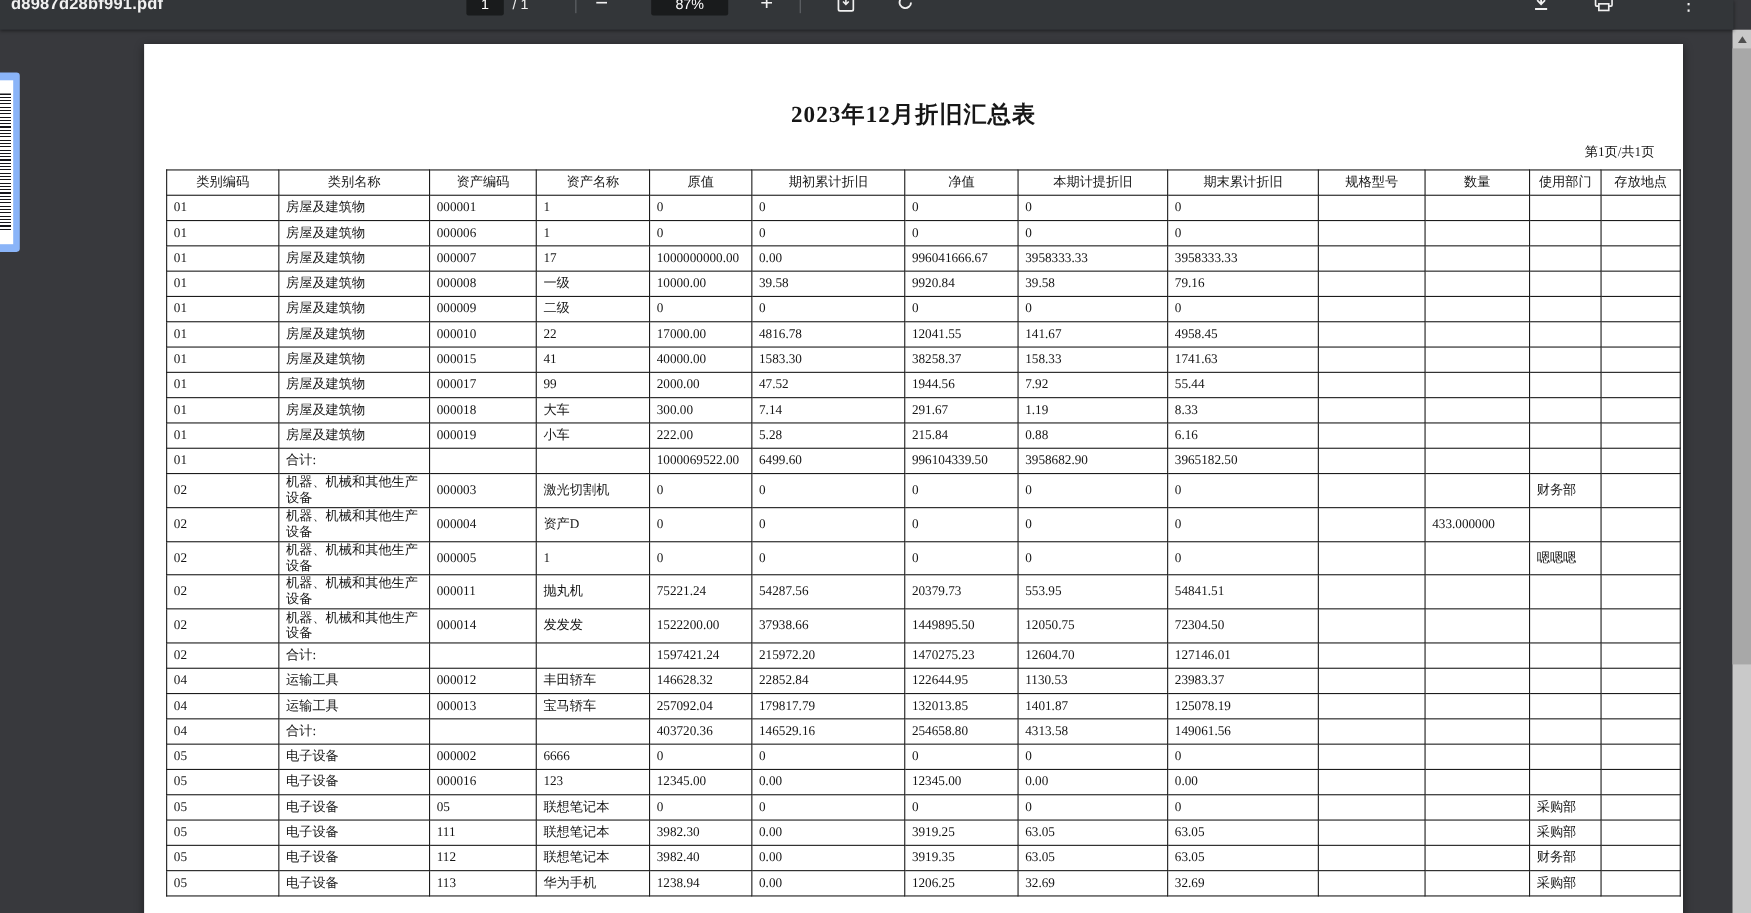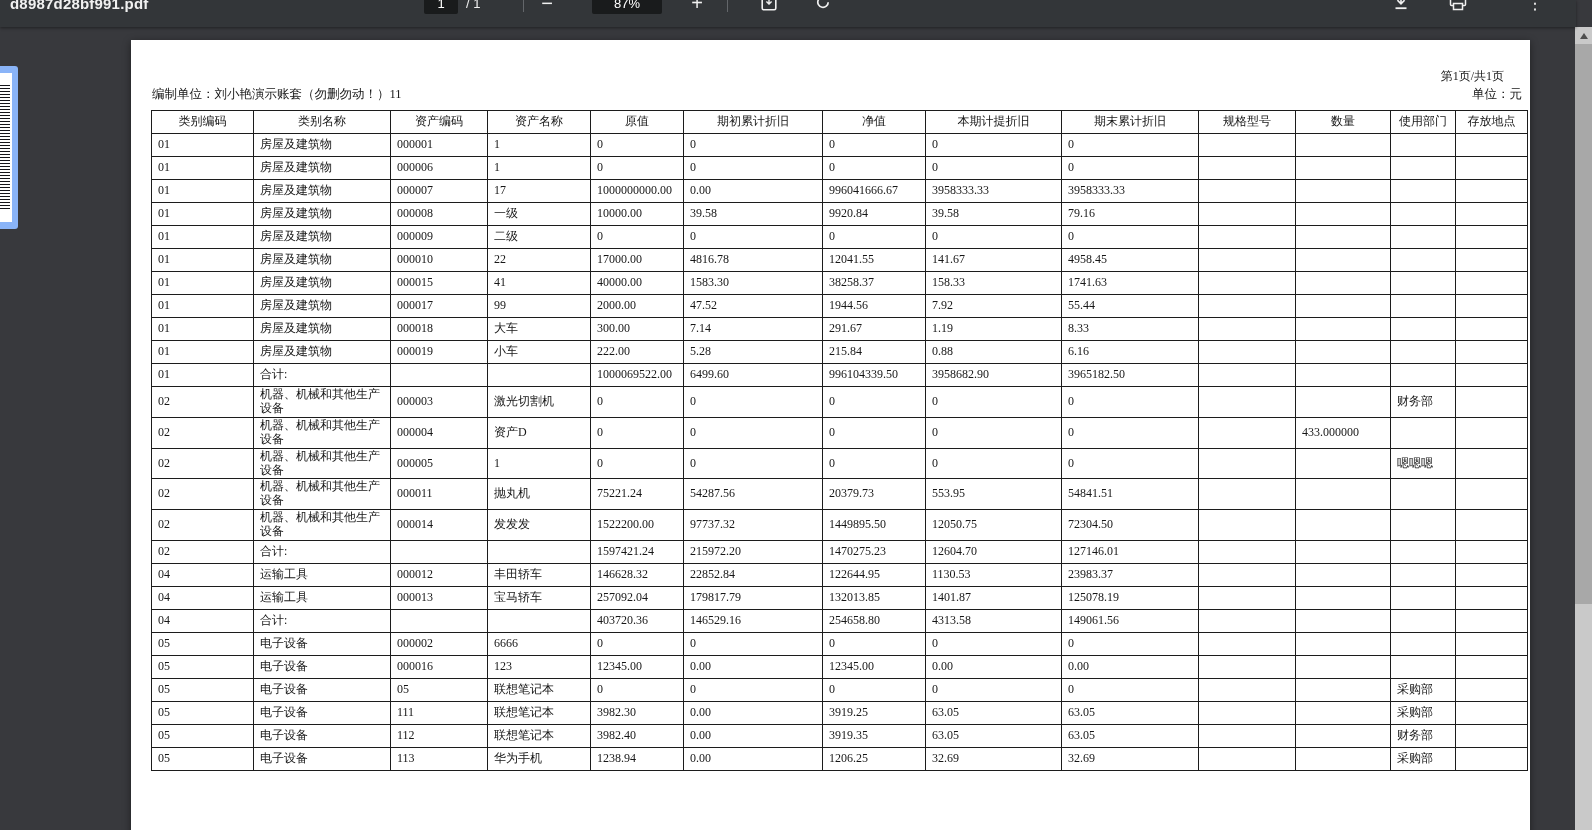--- a/index.html
+++ b/index.html
@@ -34,21 +34,21 @@
                border-radius:3px;z-index:2;}
   .thumb-page{position:absolute;left:6px;top:7px;right:6px;bottom:7px;background:#fff;}
   .thumb-lines{position:absolute;left:2px;right:2px;top:12px;bottom:12px;
                background:repeating-linear-gradient(to bottom,#15151a 0 1px,transparent 1px 3px);}
 
   
   .page{position:absolute;left:131px;top:40px;width:1399px;height:1200px;background:#fff;
         box-shadow:0 2px 8px rgba(0,0,0,.45);color:#161616;
         font-family:"Liberation Serif","DejaVu Serif",serif;z-index:1;}
   .doc-title{margin-top:50px;text-align:center;font-size:21px;font-weight:700;letter-spacing:1px;}
-  .meta-right{margin-top:28px;text-align:right;padding-right:26px;font-size:12px;}
+  .meta-right{margin-top:12px;text-align:right;padding-right:26px;font-size:12px;}
   .meta-row{display:flex;justify-content:space-between;align-items:flex-end;
             padding:0 8px 0 21px;font-size:12.5px;margin-top:1px;}
   .dep-table{margin:7px 0 0 20px;border-collapse:collapse;table-layout:fixed;width:1376px;
              font-size:12px;}
   .dep-table th,.dep-table td{border:1px solid #1c1c1c;padding:1px 6px;overflow:hidden;
              line-height:1.16;vertical-align:middle;}
   .dep-table th{font-weight:400;text-align:center;height:20px;margin-top:32px;}
   .dep-table td{height:20px;text-align:left;}
 
   
@@ -117,25 +117,22 @@
     </div>
   </div>
 
   <div class="thumb-frame">
     <div class="thumb-page">
       <div class="thumb-lines"></div>
     </div>
   </div>
 
   <div class="page">
+    <div class="doc-title">2023年12月折旧汇总表</div>
     <div class="meta-right">第1页/共1页</div>
-    <div class="meta-row">
-      <div>编制单位：刘小艳演示账套（勿删勿动！）11</div>
-      <div>单位：元</div>
-    </div>
 
     <table class="dep-table">
       <colgroup>
         <col style="width:102px">
           <col style="width:137px">
           <col style="width:97px">
         <col style="width:103px">
           <col style="width:93px">
           <col style="width:139px">
         <col style="width:103px">
@@ -388,21 +385,21 @@
             <td></td>
             <td></td>
             <td></td>
           </tr>
           <tr>
             <td>02</td>
             <td>机器、机械和其他生产设备</td>
             <td>000014</td>
             <td>发发发</td>
             <td>1522200.00</td>
-            <td>97737.32</td>
+            <td>37938.66</td>
             <td>1449895.50</td>
             <td>12050.75</td>
             <td>72304.50</td>
             <td></td>
             <td></td>
             <td></td>
             <td></td>
           </tr>
           <tr>
             <td>02</td>

